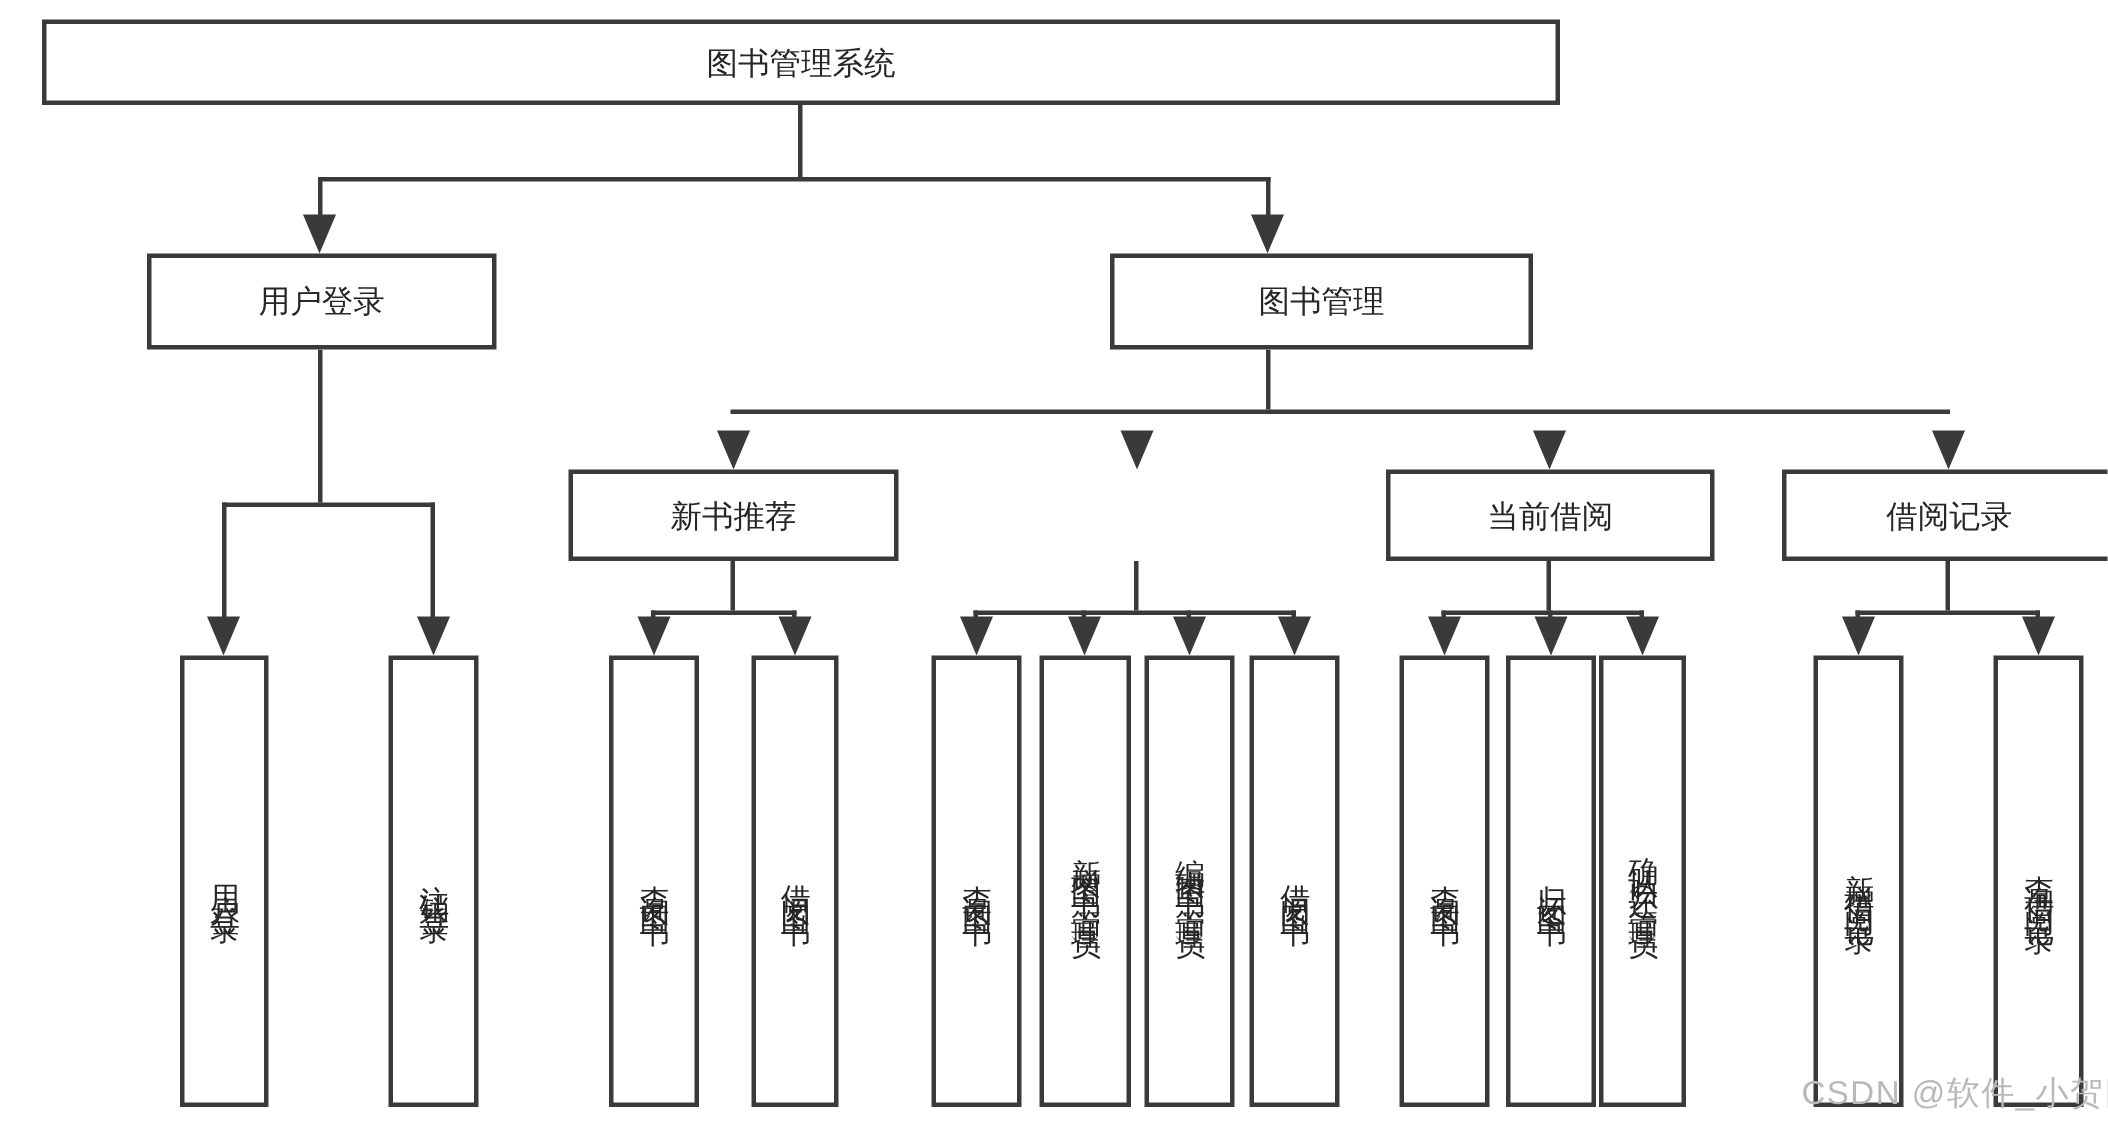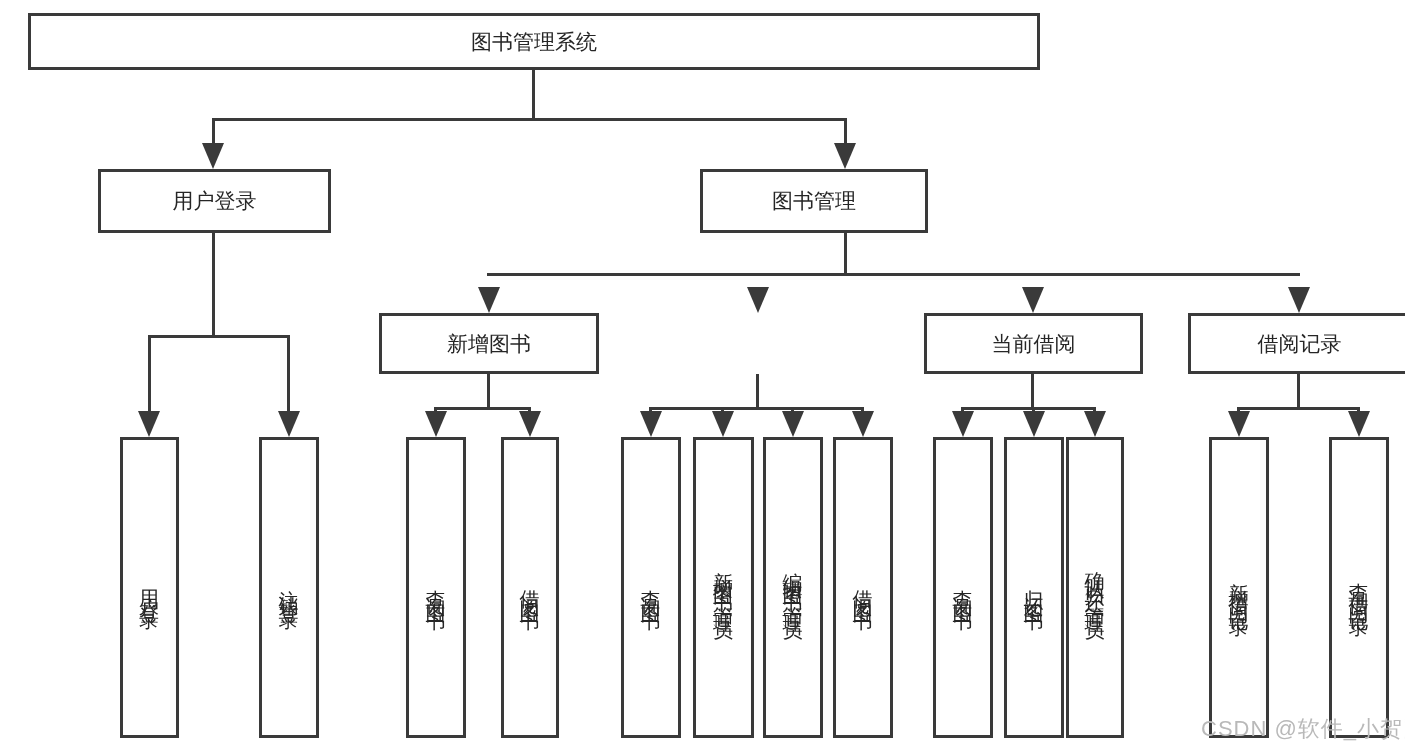--- a/index.html
+++ b/index.html
@@ -110,26 +110,26 @@
   <div class="arrow" style="left:1212px;top:411px"></div>
   <div class="arrow" style="left:1332px;top:411px"></div>
 
   <div class="box" style="left:12px;top:13px;width:1012px;height:57px">
     <span class="hlabel">图书管理系统</span>
   </div>
 
   <div class="box" style="left:82px;top:169px;width:233px;height:64px">
     <span class="hlabel">用户登录</span>
   </div>
-  <div class="box" style="left:684px;top:169px;width:228px;height:64px">
+  <div class="box" style="left:724px;top:169px;width:282px;height:64px">
     <span class="hlabel">图书管理</span>
   </div>
 
   <div class="box" style="left:363px;top:313px;width:220px;height:61px">
-    <span class="hlabel">新增图书</span>
+    <span class="hlabel">新书推荐</span>
   </div>
   <div class="box" style="left:908px;top:313px;width:219px;height:61px">
     <span class="hlabel">当前借阅</span>
   </div>
   <div class="box" style="left:1172px;top:313px;width:223px;height:61px">
     <span class="hlabel">借阅记录</span>
   </div>
 
   <div class="box" style="left:104px;top:437px;width:59px;height:301px">
     <span class="vlabel">用户登录</span>

